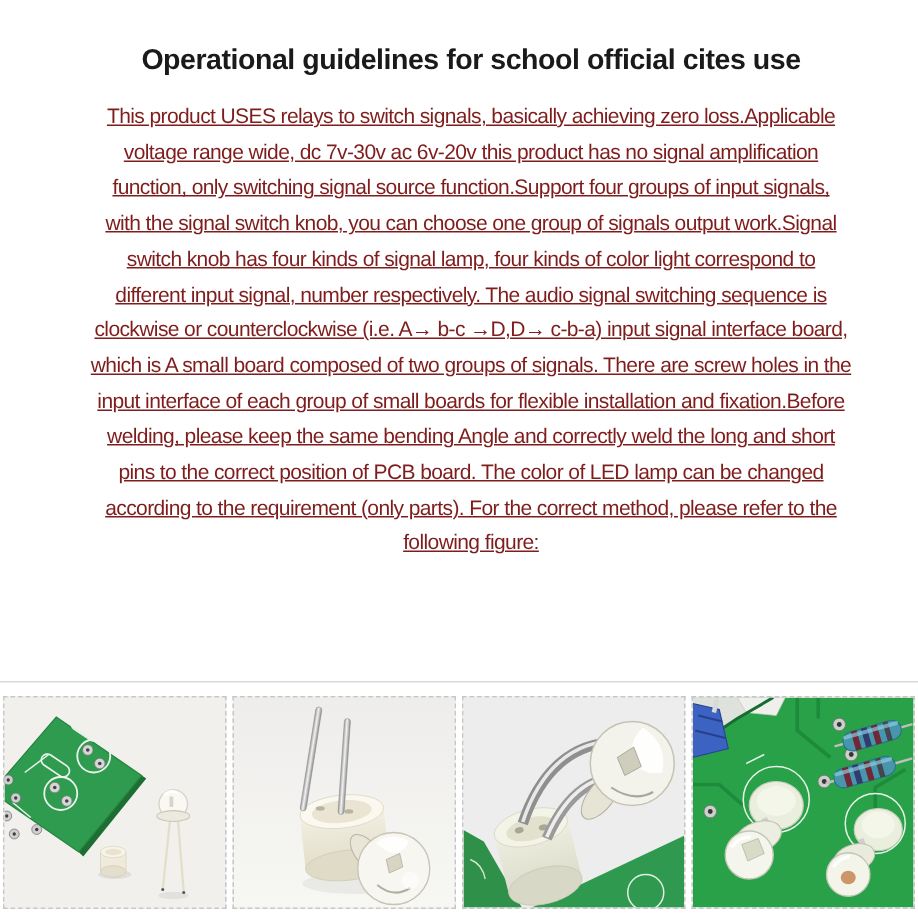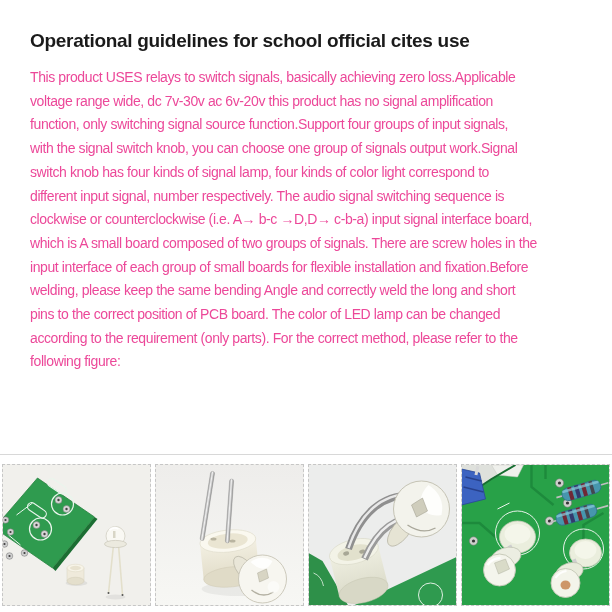--- a/index.html
+++ b/index.html
@@ -1,31 +1,32 @@
 <!DOCTYPE html>
 <html><head>
 <meta charset="utf-8">
 <style>
   html,body{margin:0;padding:0;}
   body{
     width:612px;height:612px;position:relative;overflow:hidden;
     background:#ffffff;
     font-family:"Liberation Sans",sans-serif;
   }
-  .content{padding:29px 30px 0 30px;}
+  .content{padding:29px 30px 0 46px;text-align:center;}
   .page-title{
     margin:0;
     font-size:19px;font-weight:bold;letter-spacing:-0.3px;line-height:23px;
     color:#1a1a1a;white-space:nowrap;
   }
   .description{
     margin:14px 0 0 0;
     font-size:14px;line-height:23.7px;letter-spacing:-0.4px;
-    color:#ec4899;
+    color:#7f1d1d;
     white-space:pre;
+    text-decoration:underline;
   }
   .separator{
     position:absolute;top:454px;left:0;width:612px;height:0;
     border:0;border-top:1px solid #d8d8d8;margin:0;
   }
   .image-strip{
     position:absolute;top:464px;left:2px;width:608px;height:142px;
     display:flex;gap:4px;
   }
   .photo{

